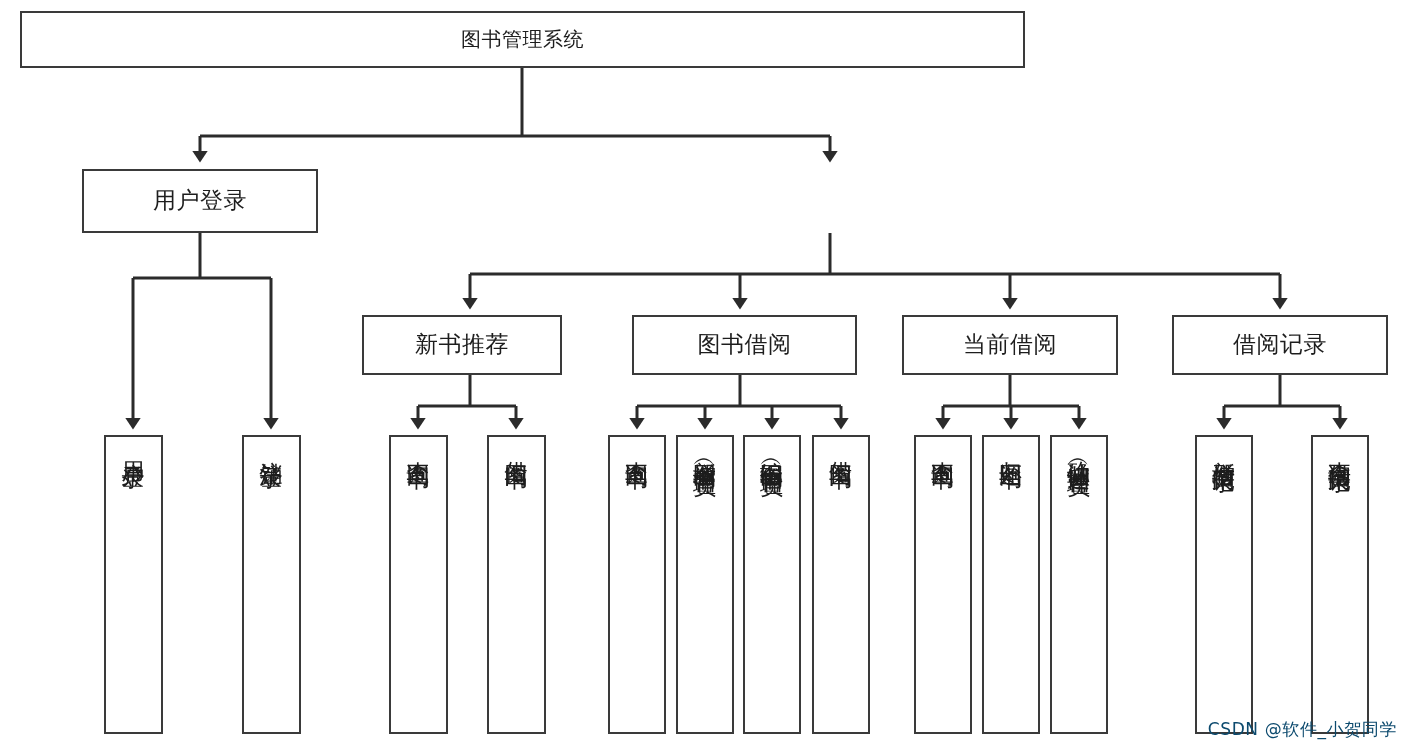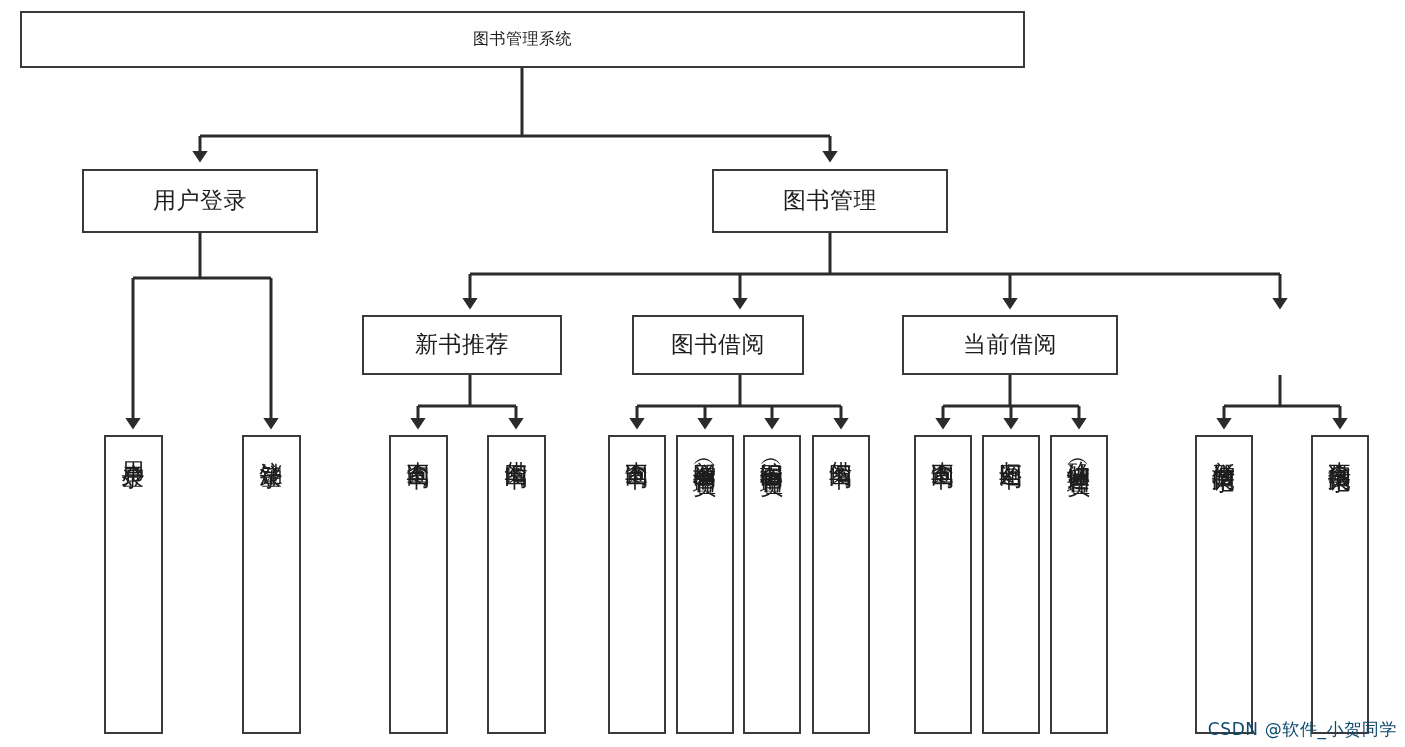--- a/index.html
+++ b/index.html
@@ -38,21 +38,21 @@
   }
   .node .node-label {
     font-size: 23px;
     line-height: 1.18;
     color: #1d1d1d;
     text-align: center;
     letter-spacing: 0.5px;
     white-space: nowrap;
   }
   
-  .node.root .node-label { font-size: 16px; }
+  .node.root .node-label { font-size: 20px; }
   
   .node.leaf {
     align-items: flex-start;
     justify-content: center;
     padding-top: 6px;
   }
   .node.leaf .node-label {
     writing-mode: vertical-rl;
     text-orientation: upright;
     font-size: 23px;
@@ -129,33 +129,33 @@
     </g>
   </svg>
 
   <div class="node root" style="left:20px; top:11px; width:1005px; height:57px;">
     <span class="node-label">图书管理系统</span>
   </div>
 
   <div class="node" style="left:82px; top:169px; width:236px; height:64px;">
     <span class="node-label">用户登录</span>
   </div>
-  <div class="node" style="left:712px; top:169px; width:236px; height:64px;">
-    <span class="node-label">图书管理</span>
-  </div>
 
   <div class="node" style="left:362px; top:315px; width:200px; height:60px;">
     <span class="node-label">新书推荐</span>
   </div>
-  <div class="node" style="left:632px; top:315px; width:172px; height:60px;">
+  <div class="node" style="left:632px; top:315px; width:225px; height:60px;">
     <span class="node-label">图书借阅</span>
   </div>
   <div class="node" style="left:902px; top:315px; width:216px; height:60px;align-items:center;">
     <span class="node-label">当前借阅</span>
   </div>
+  <div class="node" style="left:1172px; top:315px; width:216px; height:60px;">
+    <span class="node-label">借阅记录</span>
+  </div>
 
   <div class="node leaf" style="left:104px; top:435px; width:59px; height:299px;">
     <span class="node-label">用户登录</span>
   </div>
   <div class="node leaf" style="left:242px; top:435px; width:59px; height:299px;">
     <span class="node-label">注销登录</span>
   </div>
 
   <div class="node leaf" style="left:389px; top:435px; width:59px; height:299px;">
     <span class="node-label">查询图书</span>

